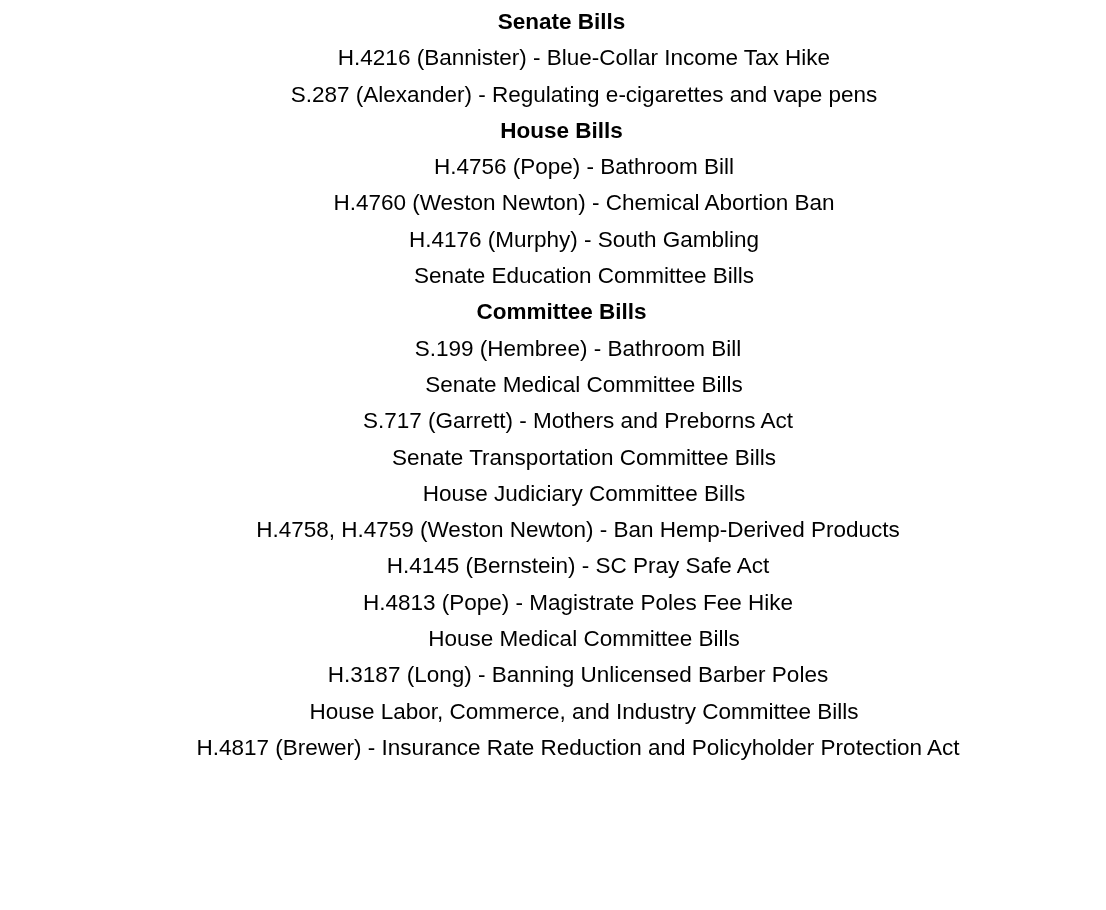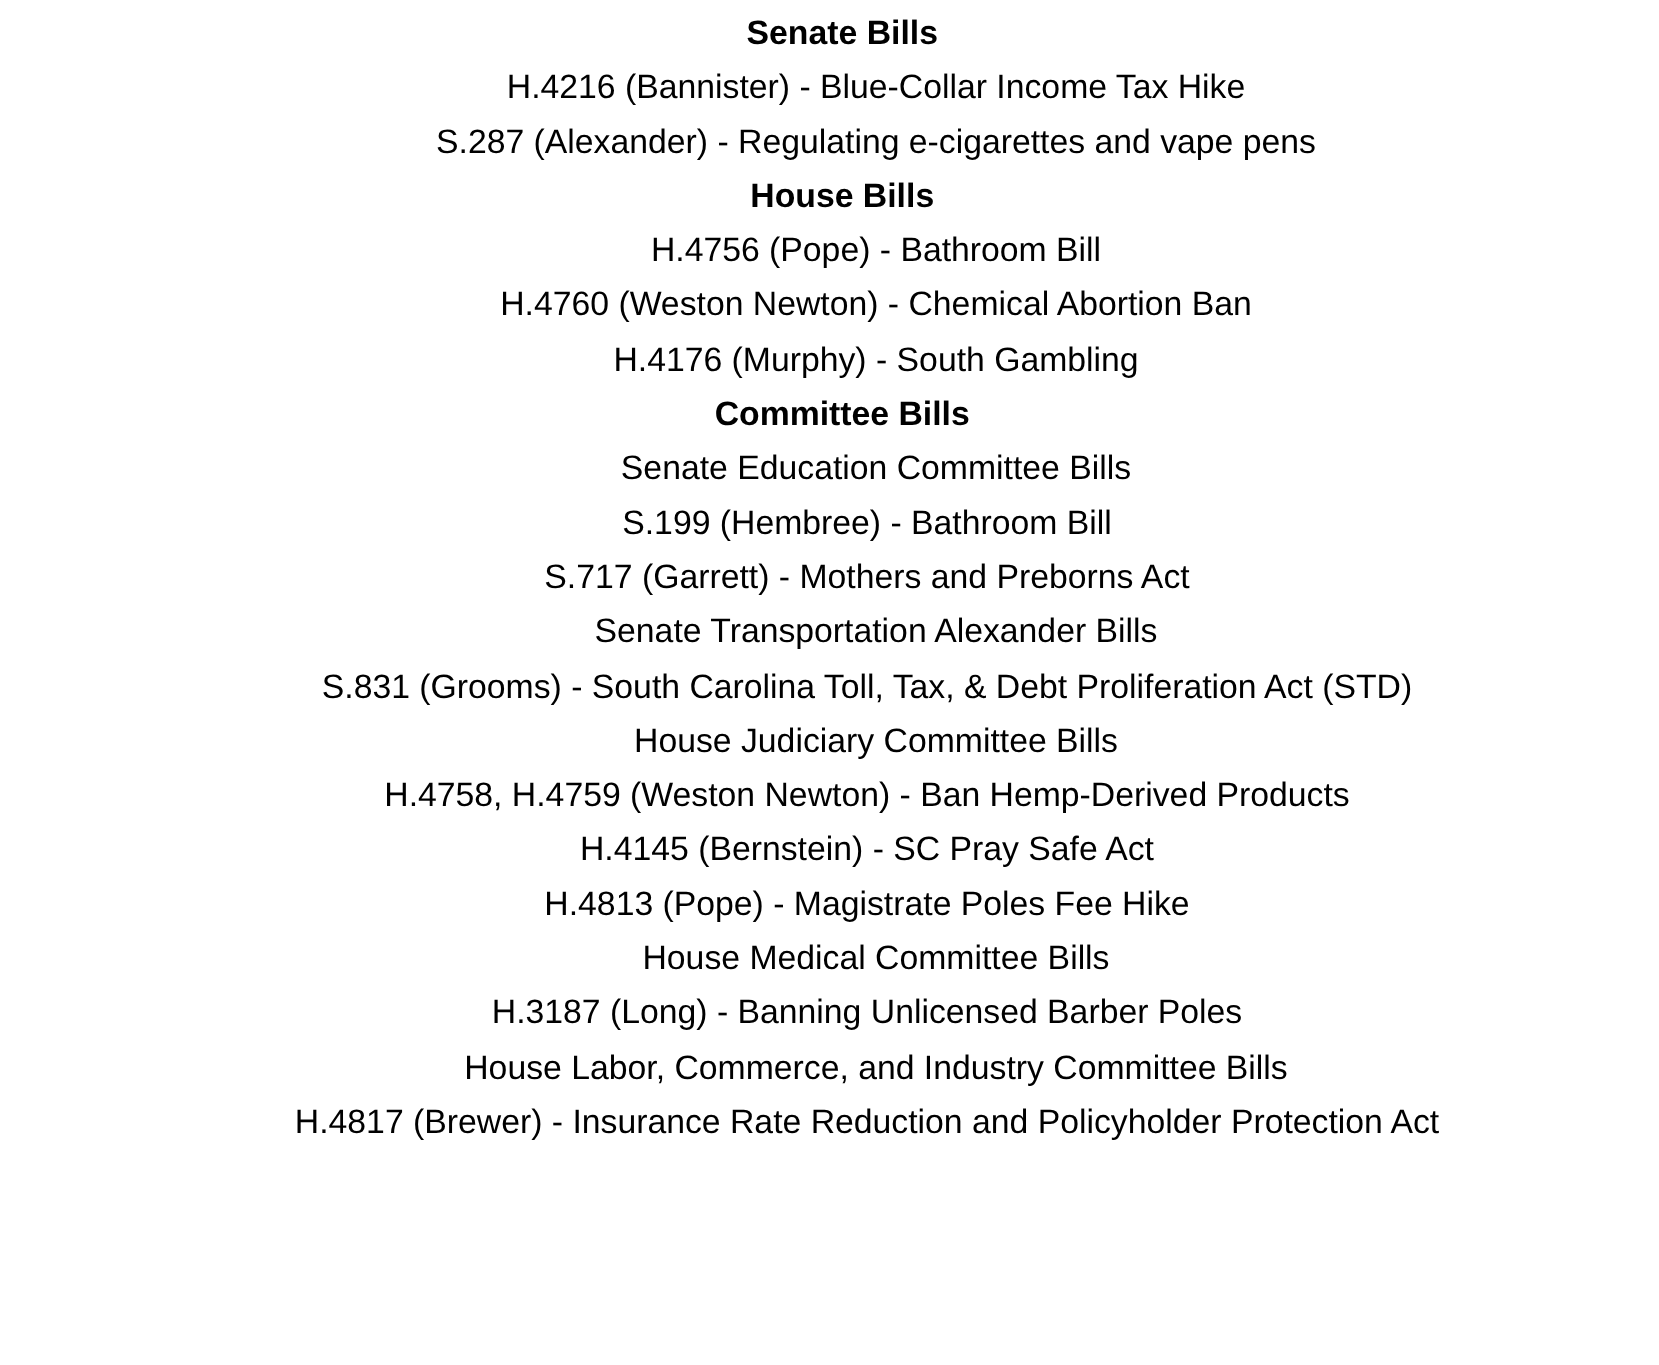--- a/index.html
+++ b/index.html
@@ -23,29 +23,29 @@
 <div class="outline">
   <div class="row lvl0">Senate Bills</div>
   <div class="row lvl1">H.4216 (Bannister) - Blue-Collar Income Tax Hike</div>
   <div class="row lvl1">S.287 (Alexander) - Regulating e-cigarettes and vape pens</div>
 
   <div class="row lvl0">House Bills</div>
   <div class="row lvl1">H.4756 (Pope) - Bathroom Bill</div>
   <div class="row lvl1">H.4760 (Weston Newton) - Chemical Abortion Ban</div>
   <div class="row lvl1">H.4176 (Murphy) - South Gambling</div>
 
+  <div class="row lvl1">Senate Education Committee Bills</div>
+
   <div class="row lvl0">Committee Bills</div>
-
-  <div class="row lvl1">Senate Education Committee Bills</div>
   <div class="row lvl2">S.199 (Hembree) - Bathroom Bill</div>
 
+  <div class="row lvl1">Senate Medical Committee Bills</div>
   <div class="row lvl2">S.717 (Garrett) - Mothers and Preborns Act</div>
 
-  <div class="row lvl1">Senate Transportation Alexander Bills</div>
-  <div class="row lvl2">S.831 (Grooms) - South Carolina Toll, Tax, &amp; Debt Proliferation Act (STD)</div>
+  <div class="row lvl1">Senate Transportation Committee Bills</div>
 
   <div class="row lvl1">House Judiciary Committee Bills</div>
   <div class="row lvl2">H.4758, H.4759 (Weston Newton) - Ban Hemp-Derived Products</div>
   <div class="row lvl2">H.4145 (Bernstein) - SC Pray Safe Act</div>
   <div class="row lvl2">H.4813 (Pope) - Magistrate Poles Fee Hike</div>
 
   <div class="row lvl1">House Medical Committee Bills</div>
   <div class="row lvl2">H.3187 (Long) - Banning Unlicensed Barber Poles</div>
 
   <div class="row lvl1">House Labor, Commerce, and Industry Committee Bills</div>

